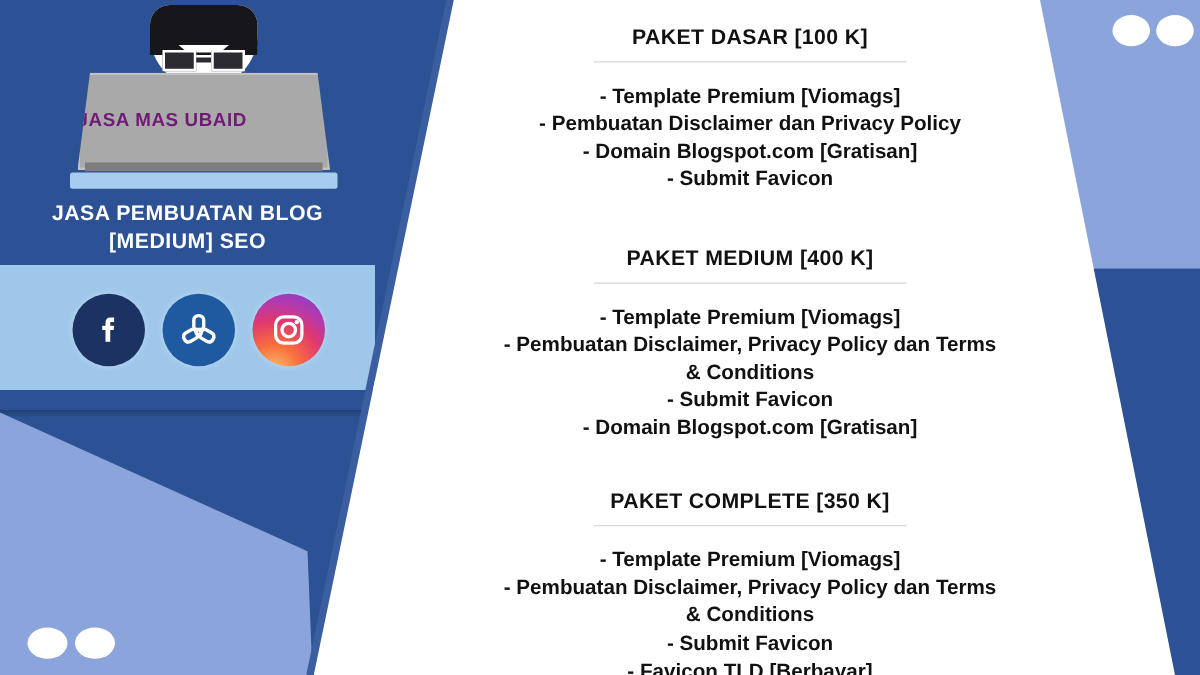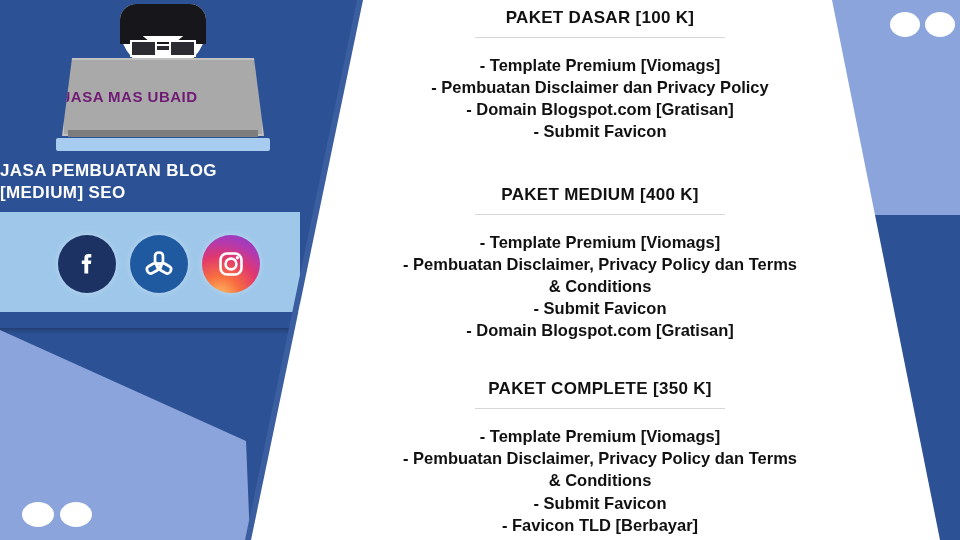--- a/index.html
+++ b/index.html
@@ -108,21 +108,21 @@
     color:#701a75;font-size:15px;font-weight:bold;letter-spacing:.5px;
   }
   .laptop-lip{
     position:absolute;left:68px;top:130px;width:190px;height:7px;background:#7d7d7d;
   }
   .laptop-base{
     position:absolute;left:56px;top:138px;width:214px;height:13px;
     background:#a8cbf0;border-radius:2px;
   }
   .hero-title{
-    position:absolute;left:0;top:160px;width:300px;
+    position:absolute;left:0;top:160px;width:300px;text-align:center;
     color:#ffffff;font-size:17px;font-weight:bold;line-height:1.28;
     letter-spacing:.4px;
   }
 
   
   .socials{
     position:absolute;left:58px;top:228px;width:210px;height:72px;
     display:flex;gap:14px;align-items:center;
   }
   .social{
@@ -220,21 +220,21 @@
         <rect x="6.5" y="6.5" width="21" height="21" rx="6.5" ry="6.5" fill="none" stroke="#ffffff" stroke-width="2.6"></rect>
         <circle cx="17" cy="17" r="5.4" fill="none" stroke="#ffffff" stroke-width="2.6"></circle>
         <circle cx="23.4" cy="10.7" r="1.7" fill="#ffffff"></circle>
       </svg>
     </div>
 
   </div>
 
   <div class="content">
 
-    <div class="pkg" style="padding-top:8px;">
+    <div class="pkg" style="padding-top:20px;">
       <div class="pkg-title">PAKET DASAR [100 K]</div>
       <div class="pkg-rule"></div>
       <ul class="pkg-items">
         <li>- Template Premium [Viomags]</li>
         <li>- Pembuatan Disclaimer dan Privacy Policy</li>
         <li>- Domain Blogspot.com [Gratisan]</li>
         <li>- Submit Favicon</li>
       </ul>
     </div>
 

